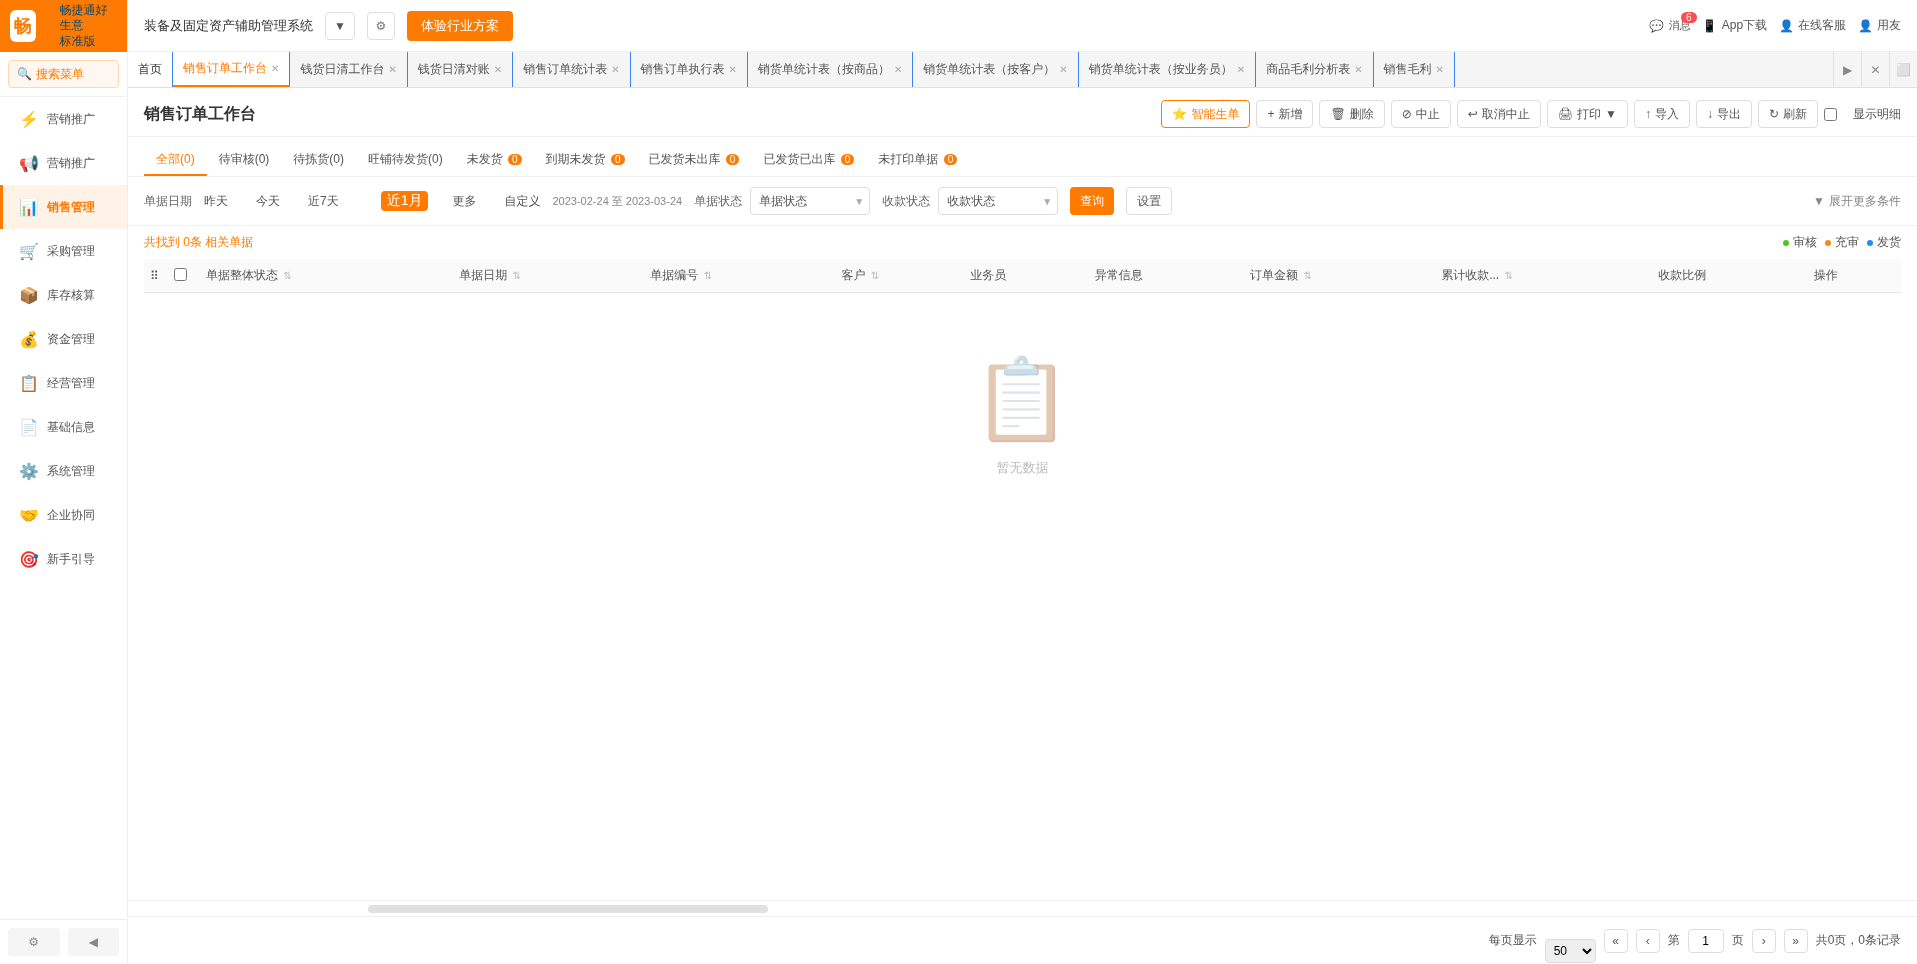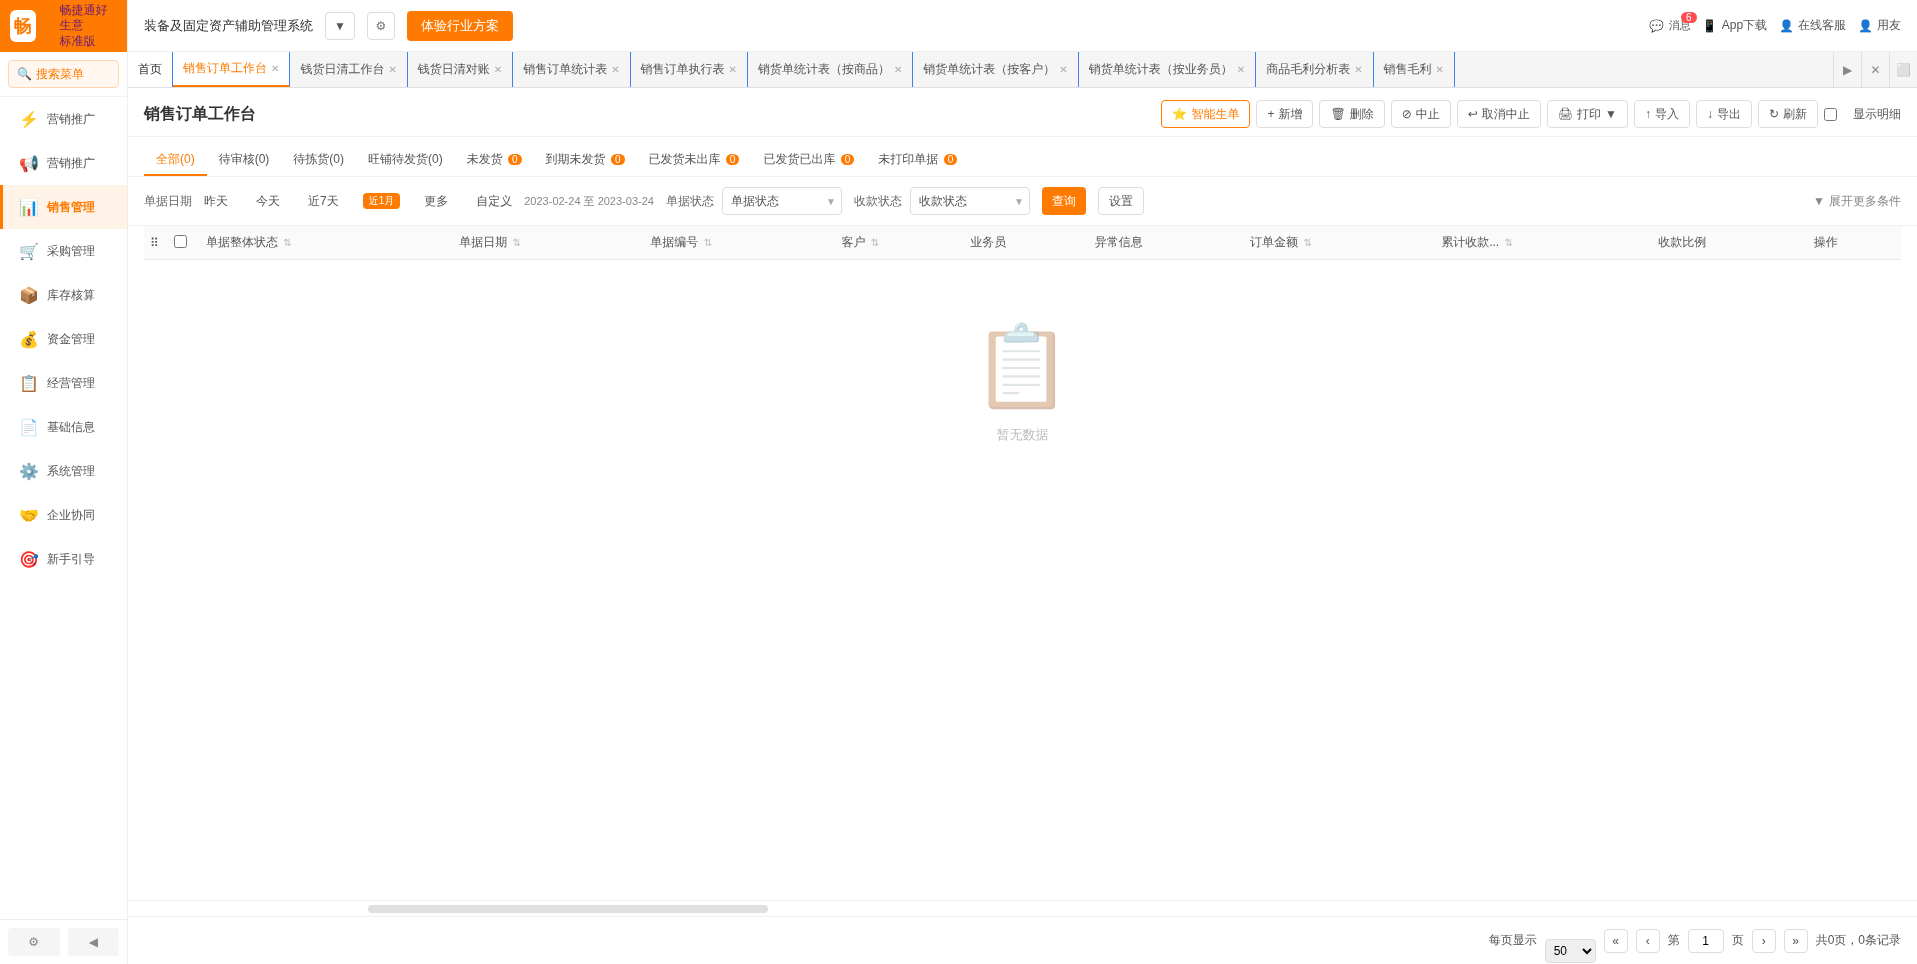--- a/index.html
+++ b/index.html
@@ -2,21 +2,21 @@
 <html><head>
   <meta charset="utf-8">
   <style>
     * { box-sizing: border-box; margin: 0; padding: 0; font-family: 'Microsoft YaHei', Arial, sans-serif; font-size: 12px; }
     body { display: flex; height: 964px; overflow: hidden; background: #f5f5f5; }
 
     
     .sidebar { width: 128px; background: #fff; display: flex; flex-direction: column; border-right: 1px solid #eee; flex-shrink: 0; }
     .sidebar-logo { height: 52px; background: #ff7a00; display: flex; align-items: center; padding: 0 10px; gap: 8px; }
     .sidebar-logo-icon { width: 32px; height: 32px; background: #fff; border-radius: 6px; display: flex; align-items: center; justify-content: center; font-size: 18px; color: #ff7a00; font-weight: bold; }
-    .sidebar-logo-text { color: #701a75; font-size: 12px; line-height: 1.3; margin-left: 16px; }
+    .sidebar-logo-text { color: #0c4a6e; font-size: 12px; line-height: 1.3; margin-left: 16px; }
     .sidebar-search { padding: 8px; border-bottom: 1px solid #f0f0f0; }
     .sidebar-search-btn { width: 100%; height: 28px; background: #fff7f0; border: 1px solid #ffd6b0; border-radius: 4px; color: #ff7a00; cursor: pointer; display: flex; align-items: center; gap: 4px; padding: 0 8px; }
     .sidebar-menu { flex: 1; overflow-y: auto; }
     .sidebar-item { height: 44px; display: flex; align-items: center; gap: 8px; padding: 0 16px; cursor: pointer; color: #555; border-left: 3px solid transparent; }
     .sidebar-item.active { background: #fff3e8; color: #ff7a00; border-left: 3px solid #ff7a00; font-weight: bold; }
     .sidebar-item-icon { font-size: 16px; width: 20px; text-align: center; }
     .sidebar-footer { padding: 8px; display: flex; gap: 8px; border-top: 1px solid #eee; }
     .sidebar-footer-btn { flex: 1; height: 28px; border: none; background: #f5f5f5; border-radius: 4px; cursor: pointer; color: #888; }
 
     
@@ -59,21 +59,21 @@
     .sub-tab.active { color: #ff7a00; border-bottom: 2px solid #ff7a00; font-weight: 500; }
     .sub-tab .count-badge { background: #ff4d4f; color: #fff; border-radius: 8px; font-size: 10px; padding: 0 4px; margin-left: 2px; }
     .sub-tab .count-badge.orange { background: #ff7a00; }
 
     
     .filter-bar { padding: 10px 16px; display: flex; align-items: center; flex-wrap: wrap; gap: 12px; border-bottom: 1px solid #f0f0f0; }
     .filter-group { display: flex; align-items: center; gap: 8px; }
     .filter-label { color: #666; white-space: nowrap; }
     .filter-date-links { display: flex; gap: 20px; align-items: center; }
     .filter-date-link { color: #555; cursor: pointer; padding: 2px 4px; }
-    .filter-date-badge { background: #ff7a00; color: #fff; border-radius: 4px; padding: 1px 6px; font-size: 10px; cursor: pointer; }
+    .filter-date-badge { background: #ff7a00; color: #fff; border-radius: 4px; padding: 1px 6px; font-size: 14px; cursor: pointer; margin-left: 18px; }
     .filter-date-range { color: #888; font-size: 11px; }
     .filter-select { height: 28px; border: 1px solid #ddd; border-radius: 4px; padding: 0 24px 0 8px; color: #555; cursor: pointer; min-width: 120px; background: #fff; appearance: none; position: relative; }
     .filter-select-wrap { position: relative; display: inline-block; }
     .filter-select-wrap::after { content: '▼'; position: absolute; right: 6px; top: 50%; transform: translateY(-50%); font-size: 10px; color: #aaa; pointer-events: none; }
     .filter-expand { color: #888; cursor: pointer; display: flex; align-items: center; gap: 4px; margin-left: auto; }
 
     
     .table-header { padding: 8px 16px; display: flex; align-items: center; justify-content: space-between; }
     .table-count { color: #666; }
     .table-count span { color: #ff7a00; }
@@ -374,20 +374,41 @@
         </div>
       </div>
       <button class="btn-primary">查询</button>
       <button class="btn-icon-text">设置</button>
       <div class="filter-expand">
         <span>▼</span>
         <span>展开更多条件</span>
       </div>
     </div>
 
+    <div class="table-header">
+      <div class="table-count">
+        <span>共找到</span>
+        <span style="color:#ff7a00;"> 0条 </span>
+        <span>相关单据</span>
+      </div>
+      <div class="table-actions">
+        <div class="table-action-item">
+          <span class="dot dot-green"></span>
+          <span>审核</span>
+        </div>
+        <div class="table-action-item">
+          <span class="dot dot-orange"></span>
+          <span>充审</span>
+        </div>
+        <div class="table-action-item">
+          <span class="dot dot-blue"></span>
+          <span>发货</span>
+        </div>
+      </div>
+    </div>
 
     <div class="table-wrap">
       <table>
         <thead>
           <tr>
             <th style="width:24px;">
               <span>⠿</span>
             </th>
             <th style="width:32px;">
               <input type="checkbox" style="">

